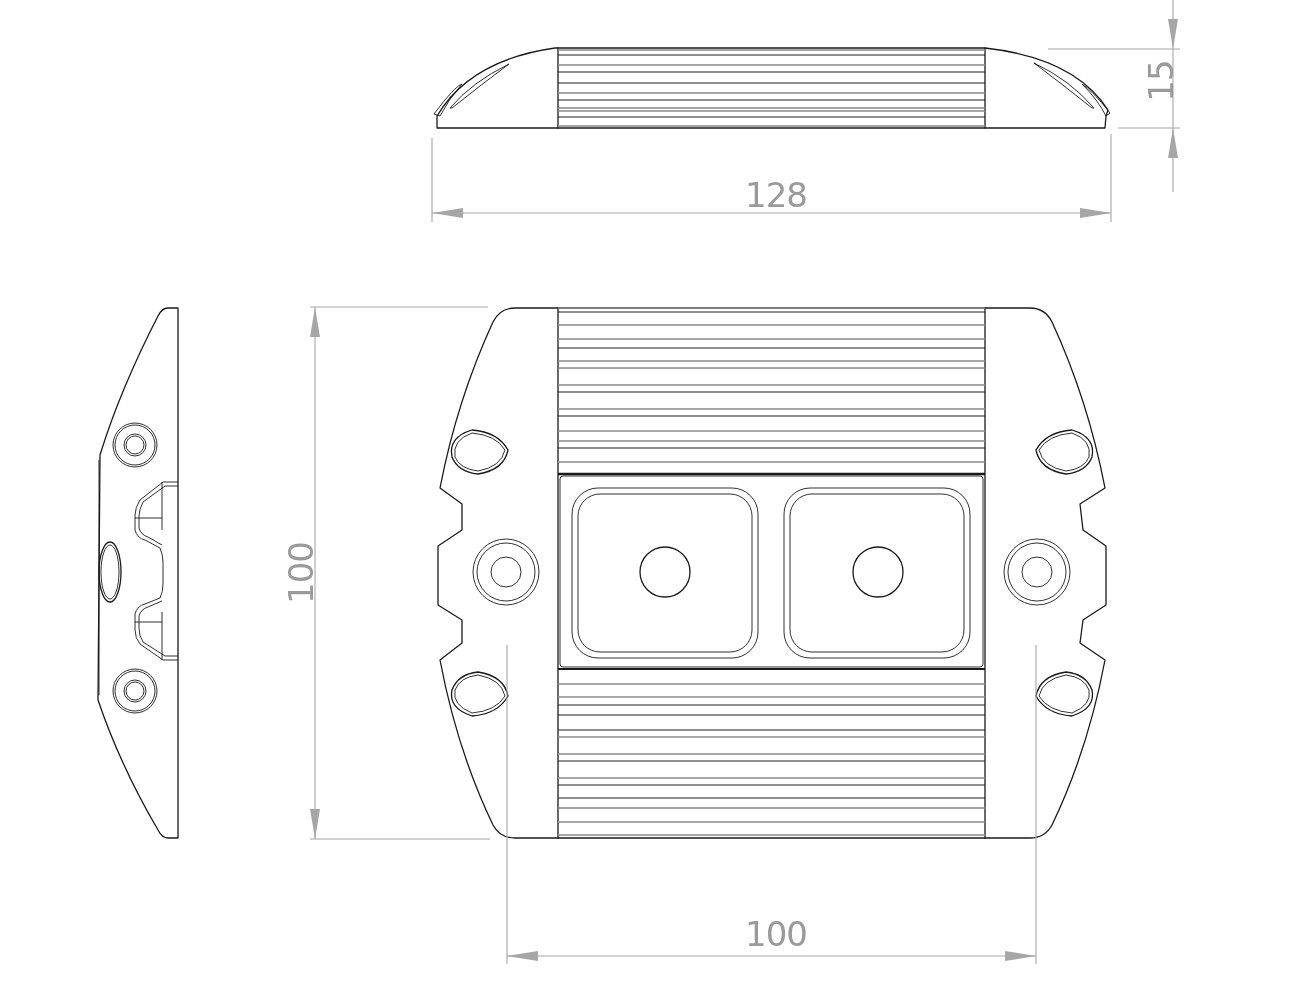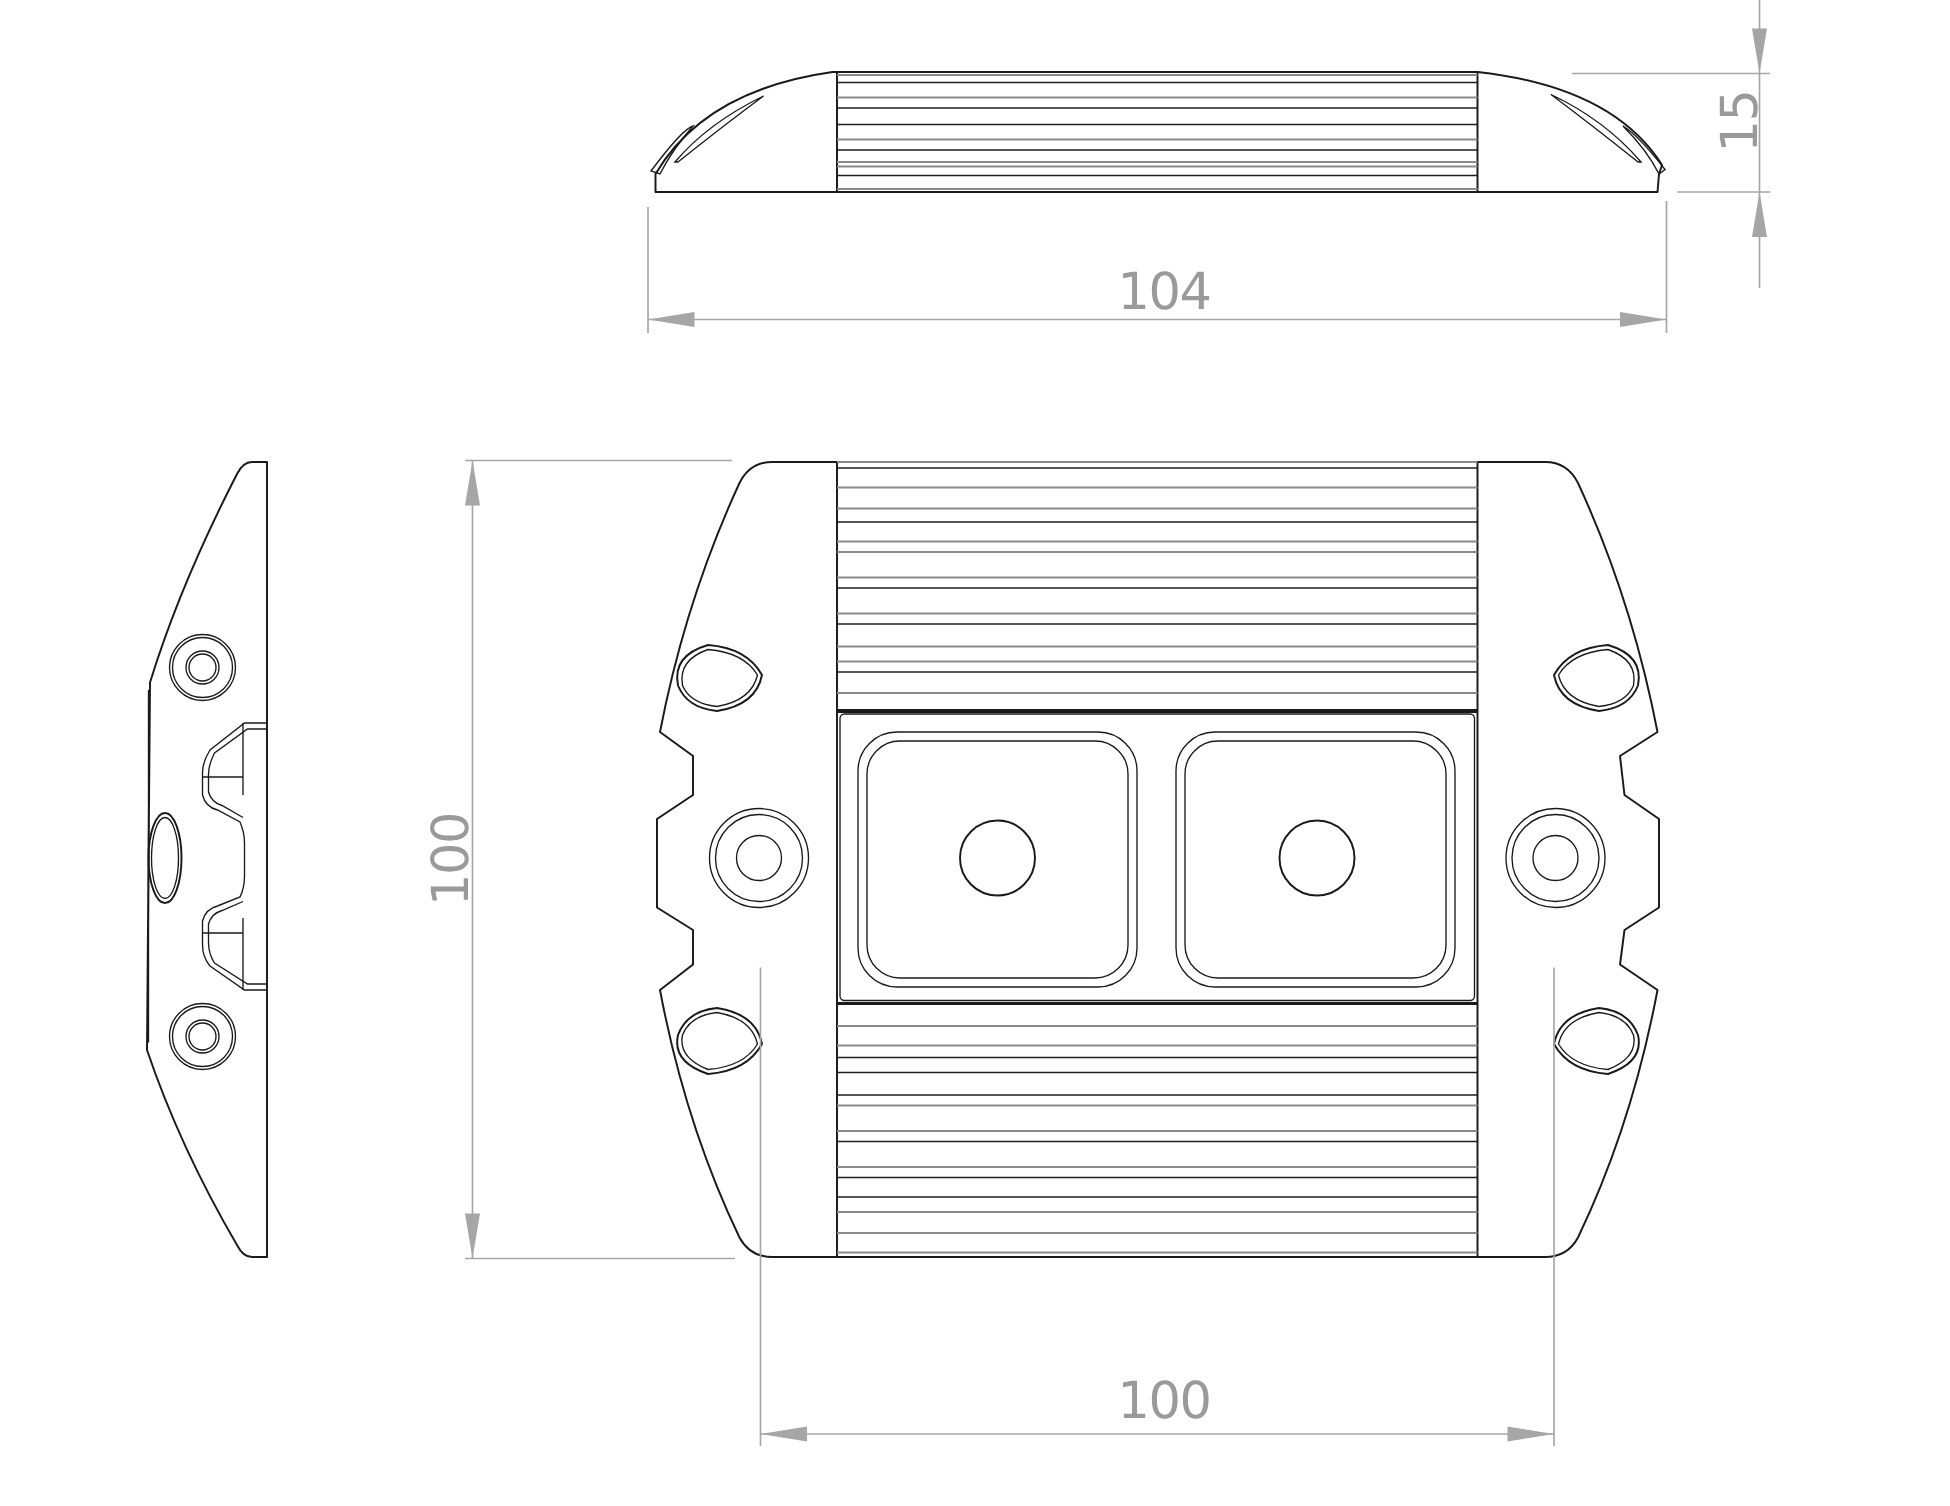--- a/index.html
+++ b/index.html
@@ -213,19 +213,19 @@
       <line class="part-thin" x1="135" y1="622" x2="162" y2="622"></line>
     </g>
 
     <g>
       <ellipse class="part" cx="110" cy="572" rx="11" ry="30"></ellipse>
       <ellipse class="part-thin" cx="110" cy="572" rx="9" ry="27"></ellipse>
     </g>
   </g>
 </svg>
 
-<div class="dim-text" style="left:745px; top:178px;">104</div>
+<div class="dim-text" style="left:745px; top:178px;">128</div>
 
 <div class="dim-text vert" style="left:1140px; top:64px;">15</div>
 
 <div class="dim-text vert" style="left:270px; top:556px;">100</div>
 
 <div class="dim-text" style="left:745px; top:917px;">100</div>
 
 </body></html>

